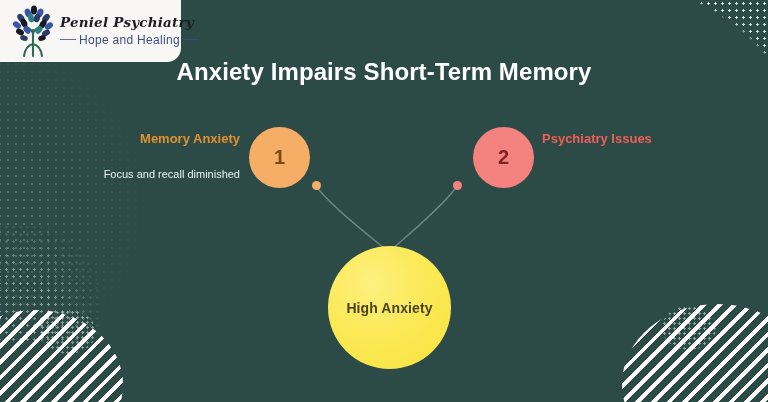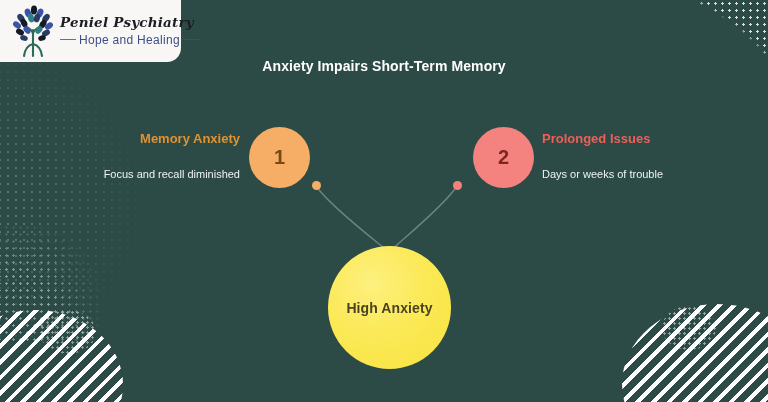--- a/index.html
+++ b/index.html
@@ -152,21 +152,21 @@
   }
 
   
   #title {
     position: absolute;
     left: 0;
     right: 0;
     top: 58px;
     text-align: center;
     color: #ffffff;
-    font-size: 14px;
+    font-size: 24px;
     font-weight: bold;
     letter-spacing: 0.1px;
   }
 
   
   #connectors {
     position: absolute;
     left: 0;
     top: 0;
     width: 768px;
@@ -312,17 +312,16 @@
   <div id="center-circle">
     <span id="center-label">High Anxiety</span>
   </div>
 
   <div class="side-block" id="block-left">
     <div class="block-heading" id="heading-left">Memory Anxiety</div>
     <div class="block-desc">Focus and recall diminished</div>
   </div>
 
   <div class="side-block" id="block-right">
-    <div class="block-heading" id="heading-right">Prolonged Issues</div>
-    <div class="block-desc">Days or weeks of trouble</div>
+    <div class="block-heading" id="heading-right">Psychiatry Issues</div>
   </div>
 
 </div>
 
 </body></html>

